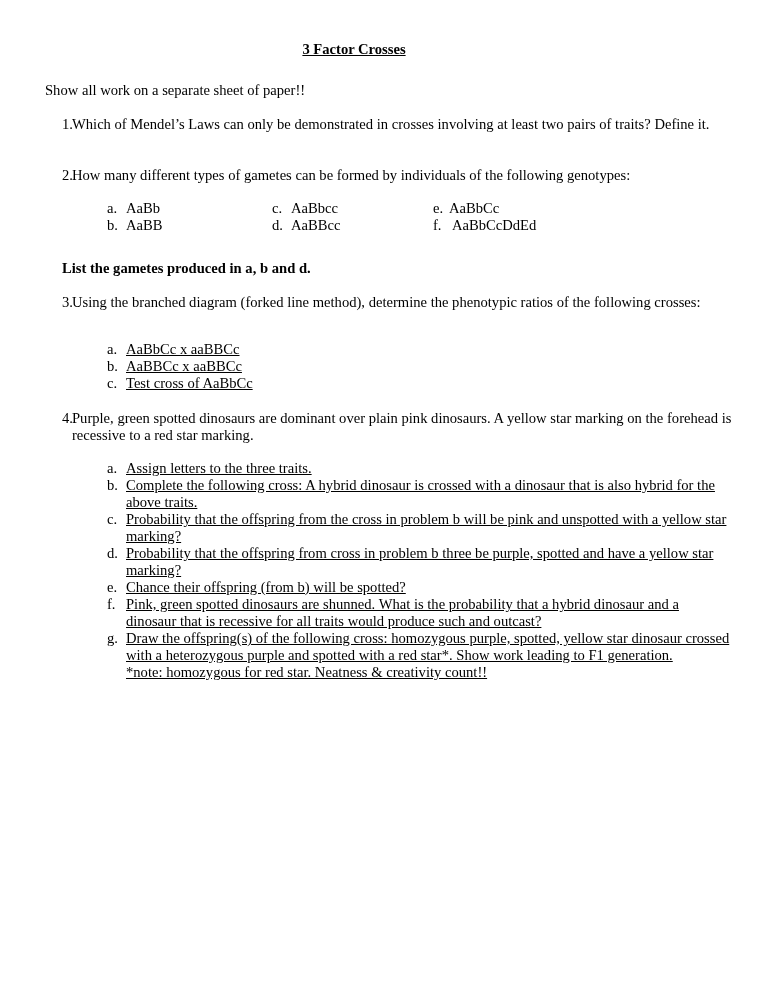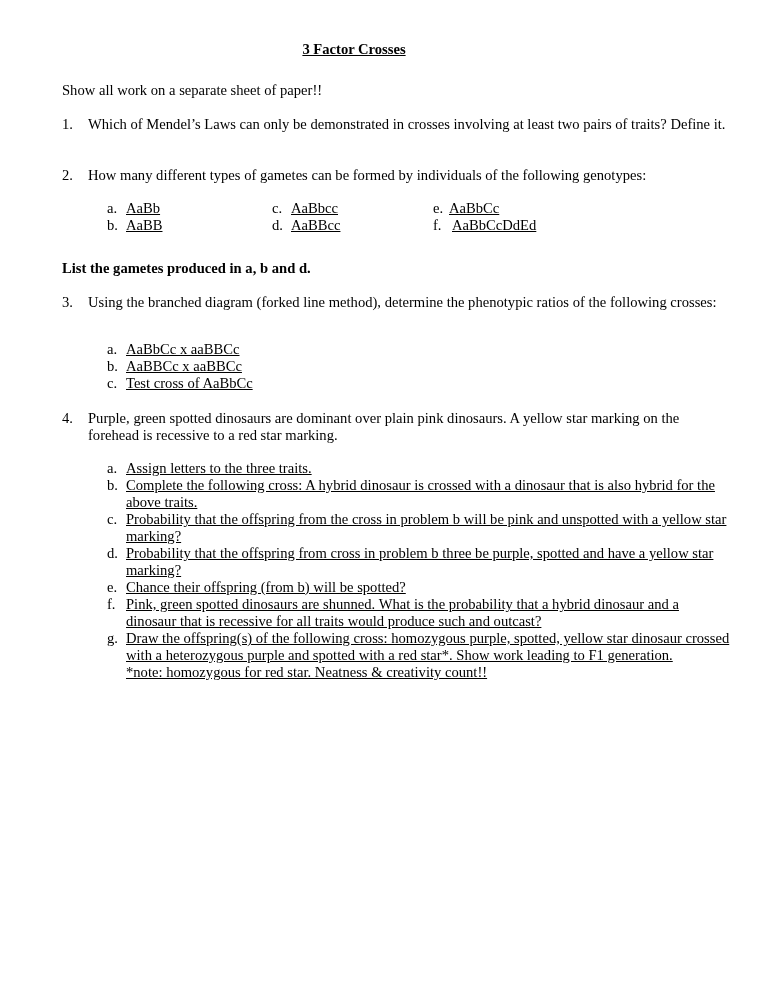--- a/index.html
+++ b/index.html
@@ -5,31 +5,31 @@
     html, body { margin: 0; padding: 0; background: #ffffff; }
     body {
       width: 768px; height: 994px; position: relative; overflow: hidden;
       font-family: "Liberation Serif", "DejaVu Serif", serif;
       font-size: 14.6px; color: #000; line-height: 17px;
     }
     .title {
       position: absolute; top: 41px; left: 0; width: 708px; text-align: center;
       font-weight: bold; text-decoration: underline;
     }
-    .intro { position: absolute; top: 82px; left: 62px; }
+    .intro { position: absolute; top: 82px; left: 45px; }
     .q { position: absolute; left: 62px; width: 670px; }
     .q .num { position: absolute; left: 0; top: 0; }
-    .q .txt { margin-left: 26px; display: block; }
+    .q .txt { margin-left: 10px; display: block; }
     .sublist { position: absolute; left: 107px; width: 625px; }
     .sub { position: relative; }
     .sub .letter { position: absolute; left: 0; top: 0; }
     .sub .stxt { display: block; margin-left: 19px; text-decoration: underline; }
     .cols { position: absolute; top: 200px; left: 107px; width: 600px; height: 40px; }
     .col { position: absolute; top: 0; }
-    .col div { height: 17px; text-decoration: underline; }
+    .col div { height: 17px; }
     .col .letter { display: inline-block; width: 19px; }
   </style>
 </head>
 <body>
 
 <div class="title">3 Factor Crosses</div>
 <div class="intro">Show all work on a separate sheet of paper!!</div>
 
 <div class="q" style="top:116px;">
   <span class="num">1.</span>

